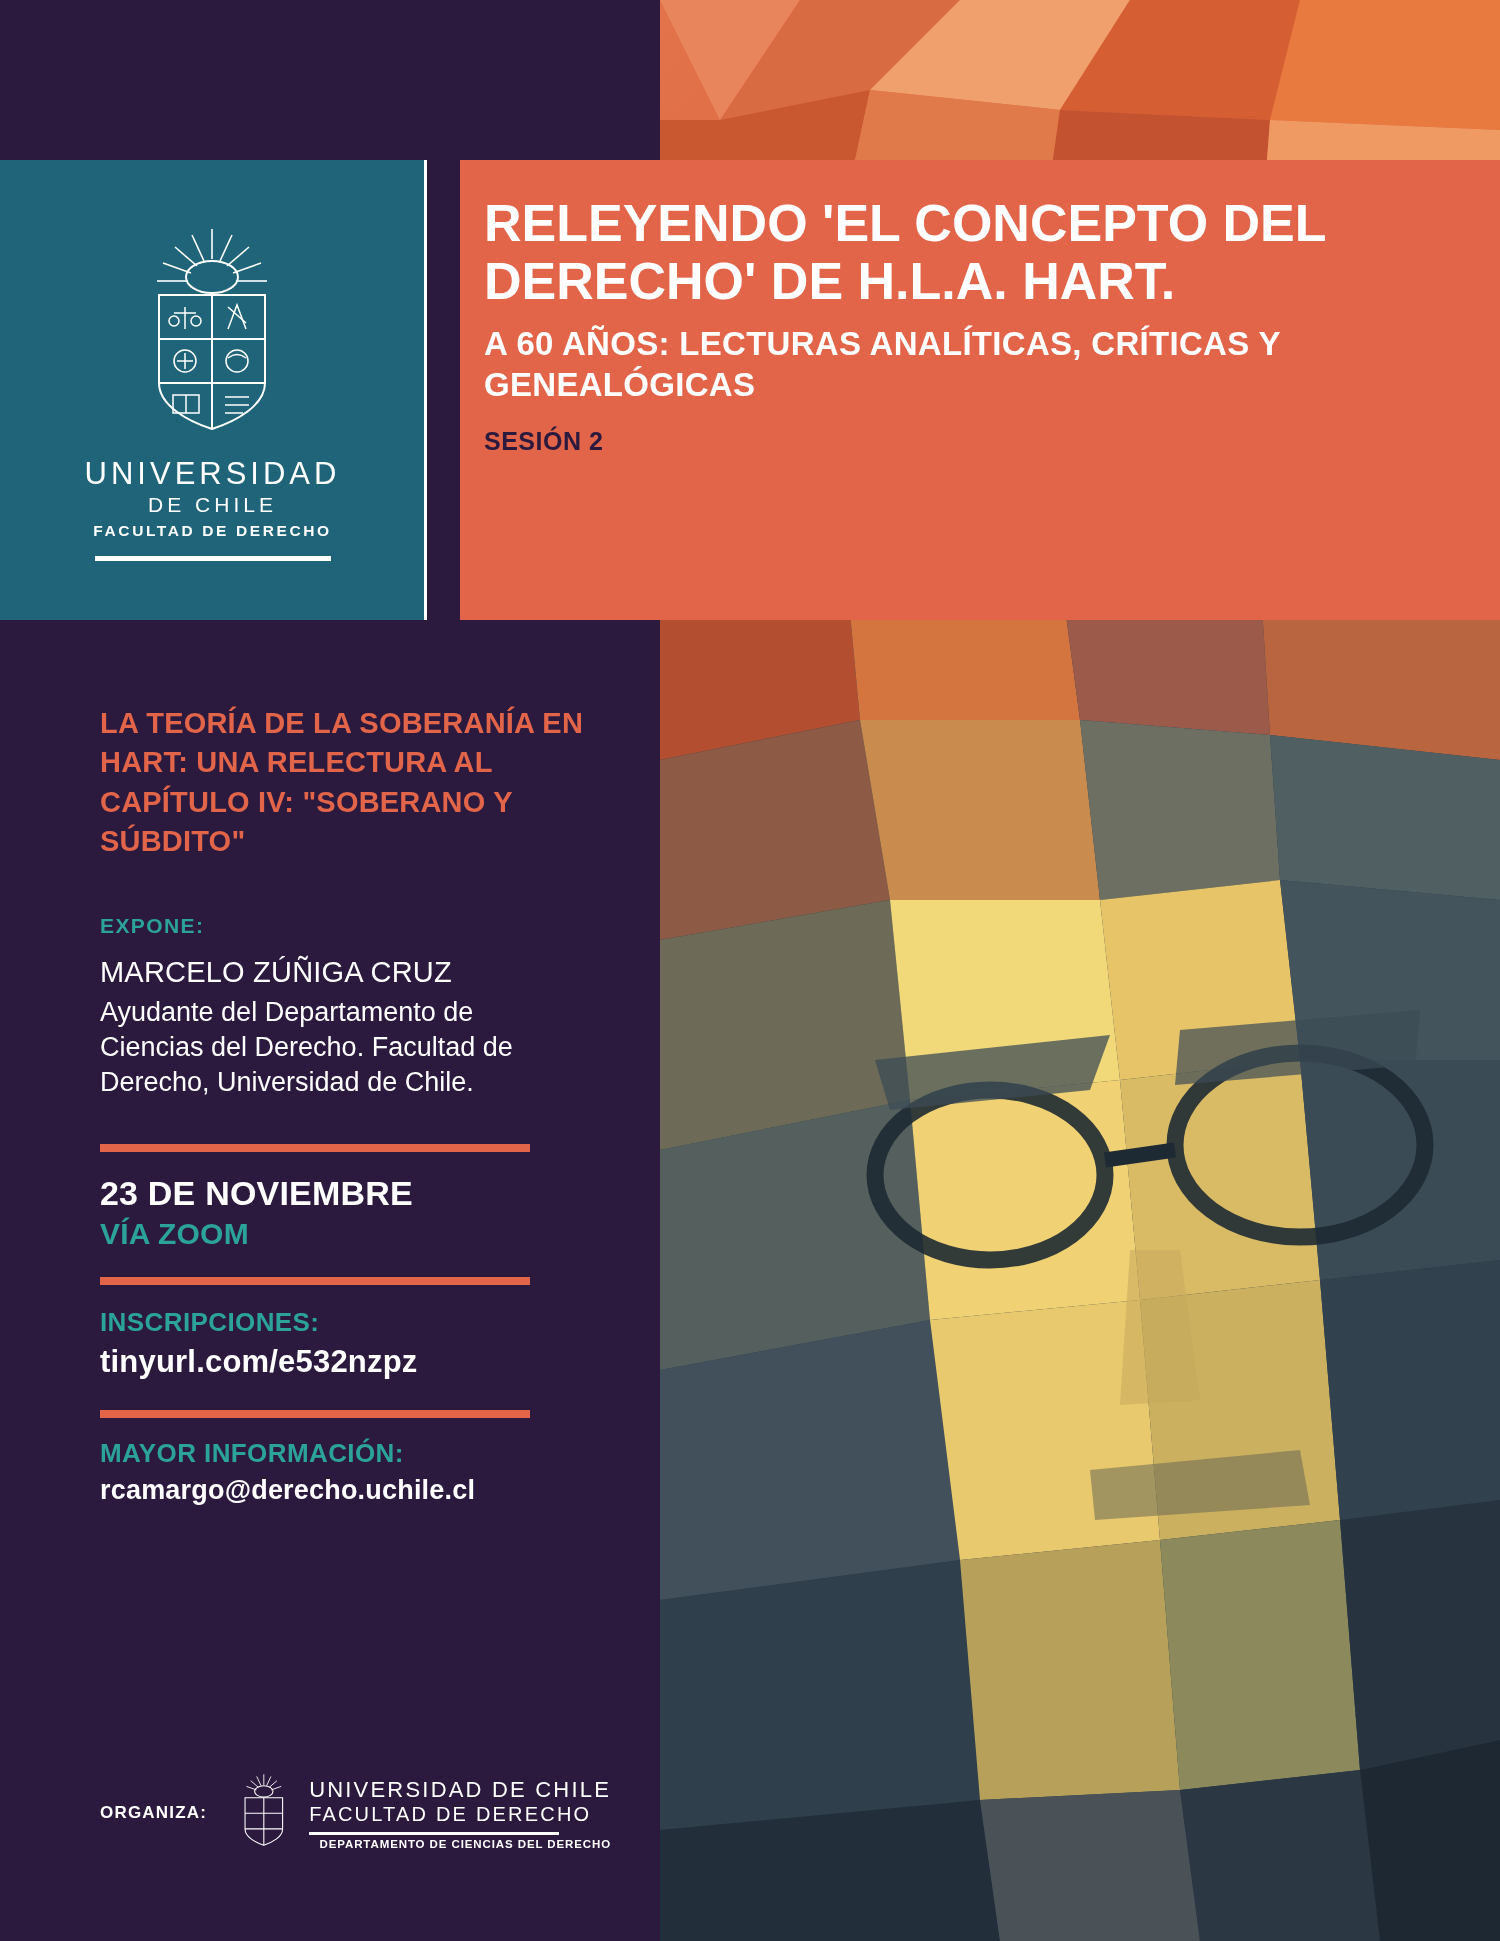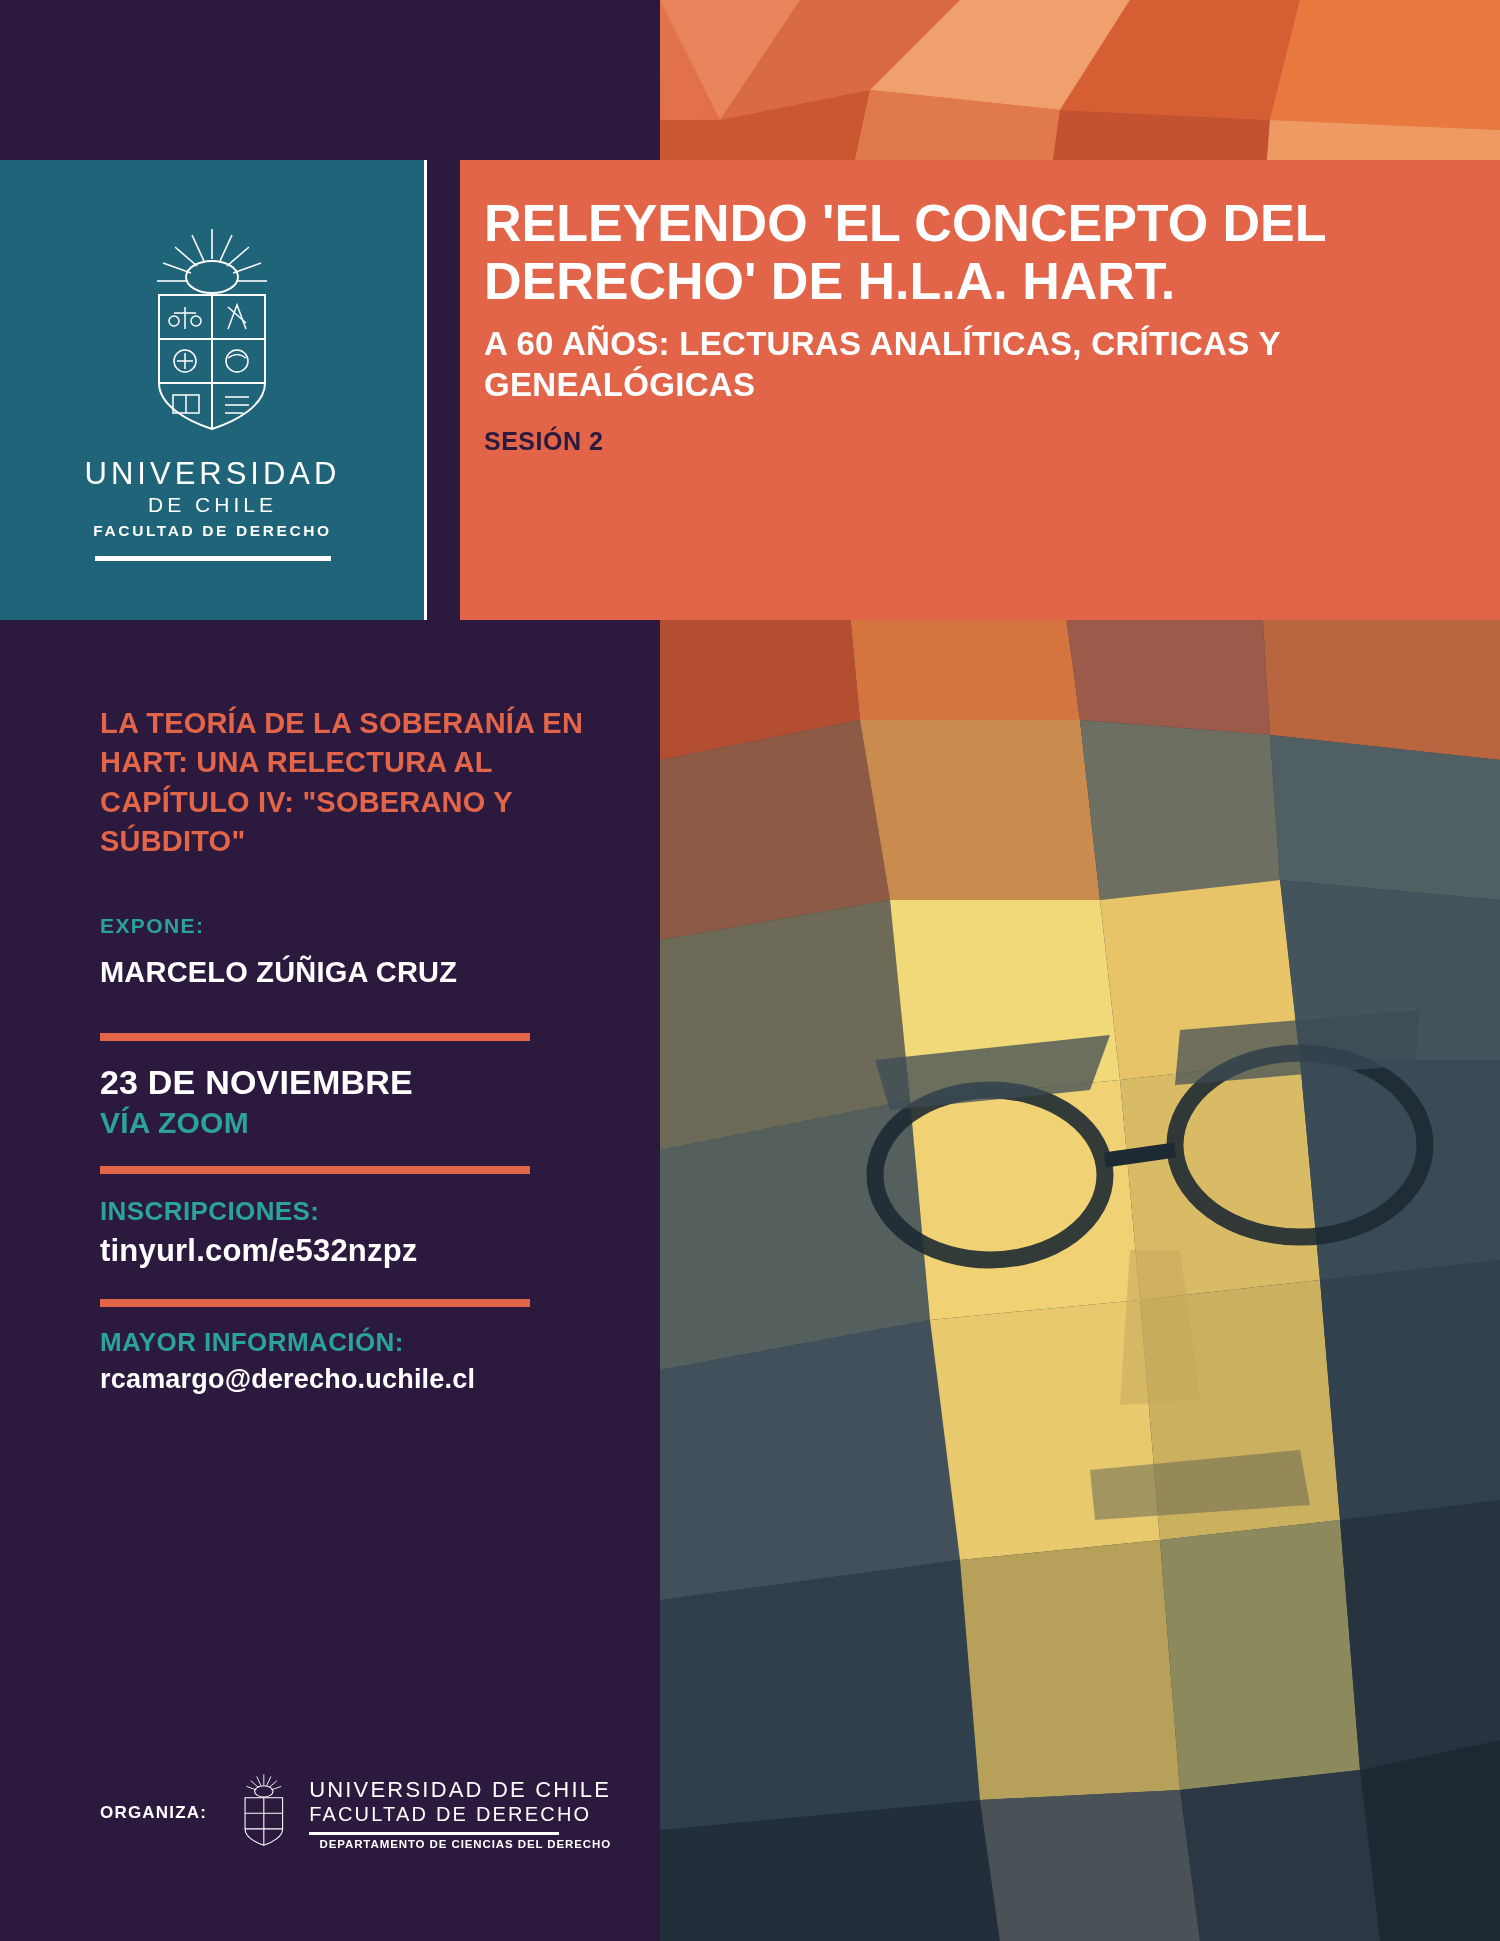--- a/index.html
+++ b/index.html
@@ -134,21 +134,21 @@
   .expone-label {
     color: #2ba39a;
     font-size: 21px;
     font-weight: 700;
     letter-spacing: 1.4px;
     margin-top: 52px;
   }
   .speaker-name {
     color: #ffffff;
     font-size: 29px;
-    font-weight: 700;
+    font-weight: 400;
     margin-top: 18px;
     letter-spacing: 0.2px;
   }
   .speaker-affil {
     color: #ffffff;
     font-size: 27px;
     font-weight: 400;
     line-height: 1.30;
     margin-top: 6px;
     max-width: 470px;
@@ -386,20 +386,21 @@
     <h1 class="title-main">RELEYENDO 'EL CONCEPTO DEL DERECHO' DE H.L.A. HART.</h1>
     <h2 class="title-sub">A 60 AÑOS:  LECTURAS ANALÍTICAS, CRÍTICAS Y GENEALÓGICAS</h2>
     <div class="title-session">SESIÓN 2</div>
   </div>
 
   <div class="content">
     <p class="session-title">LA TEORÍA DE LA SOBERANÍA EN HART: UNA RELECTURA AL CAPÍTULO IV: "SOBERANO Y SÚBDITO"</p>
 
     <div class="expone-label">EXPONE:</div>
     <div class="speaker-name">MARCELO ZÚÑIGA CRUZ</div>
+    <div class="speaker-affil">Ayudante del Departamento de Ciencias del Derecho. Facultad de Derecho, Universidad de Chile.</div>
 
     <div class="rule-orange"></div>
 
     <div class="date-line">23 DE NOVIEMBRE</div>
     <div class="zoom-line">VÍA ZOOM</div>
 
     <div class="rule-orange" style="margin-top:26px;"></div>
 
     <div class="insc-label">INSCRIPCIONES:</div>
     <a class="insc-url" href="#">tinyurl.com/e532nzpz</a>

